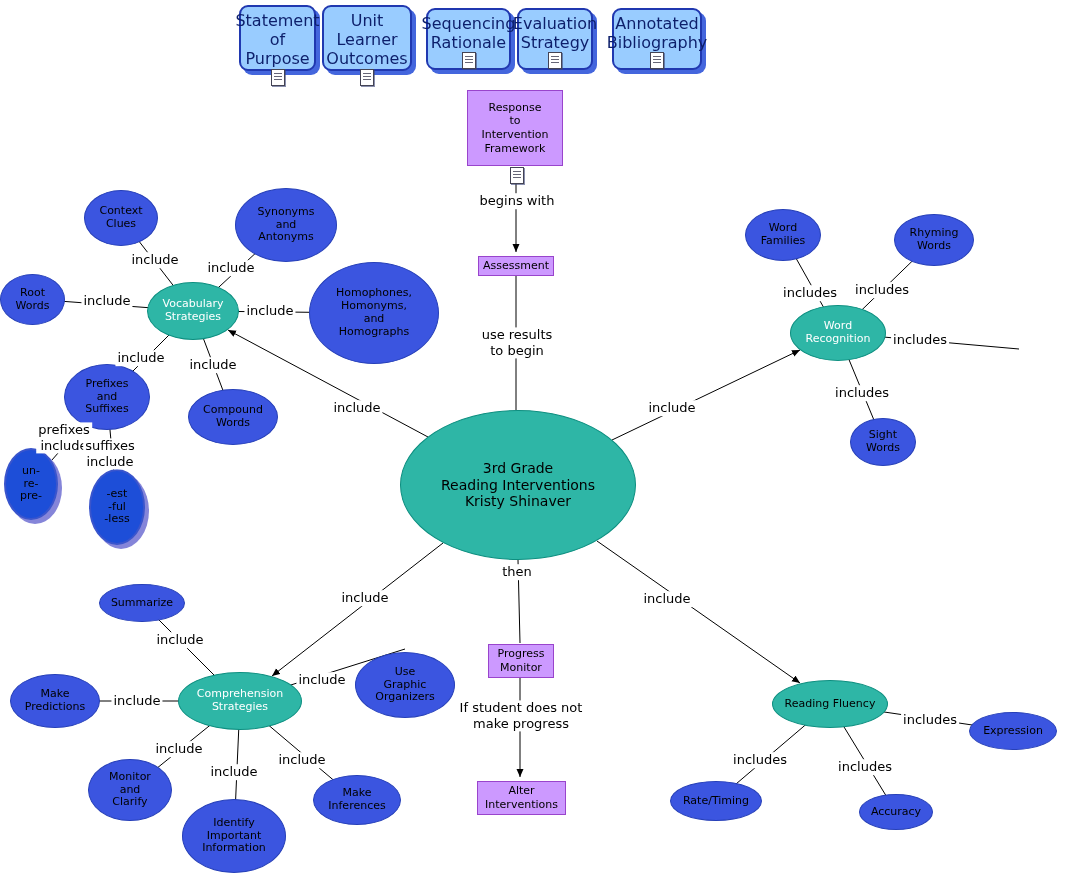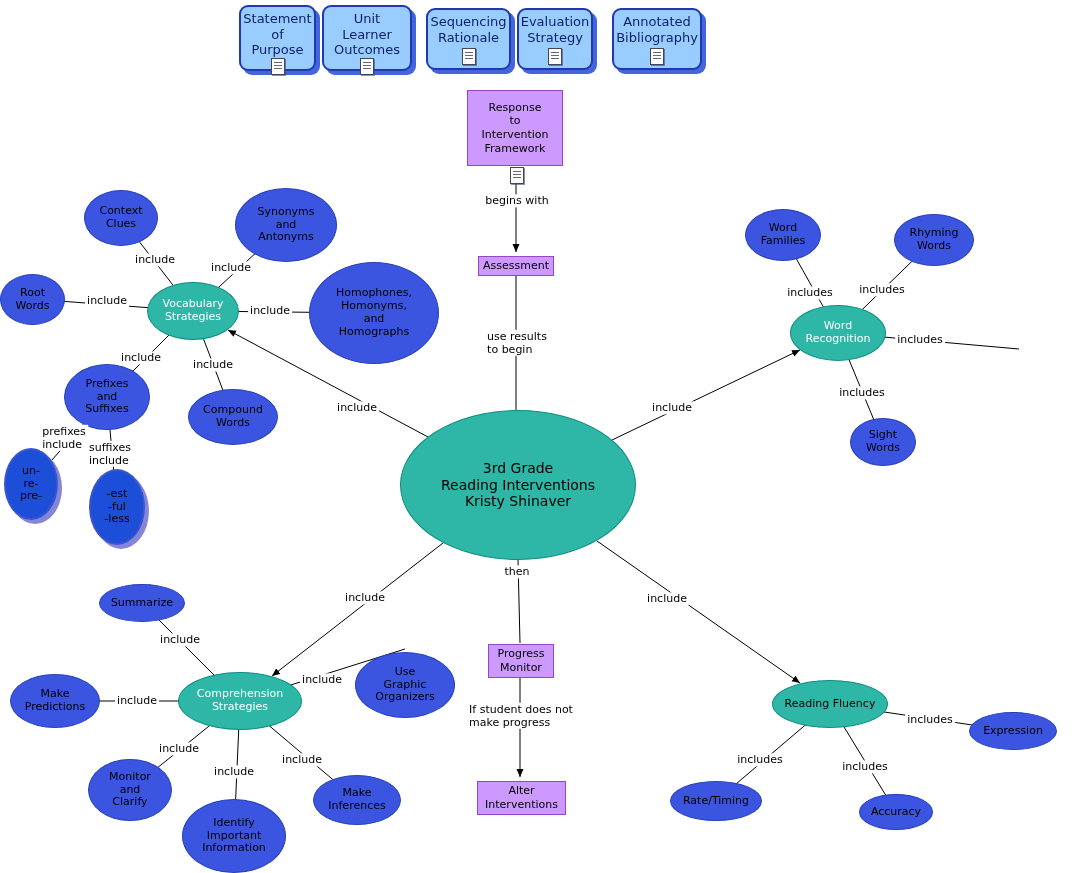--- a/index.html
+++ b/index.html
@@ -9,25 +9,25 @@
   .ellipse{position:absolute;border-radius:50%;display:flex;align-items:center;justify-content:center;
     text-align:center;white-space:pre-line;font-size:11px;line-height:1.18;color:#000;z-index:1;box-sizing:border-box}
   .blue{background:#3b55e0;border:1px solid #2740b8}
   .teal{background:#2eb6a6;border:1px solid #0e8f80}
   .light-text{color:#fff}
   .center-node{font-size:14px;color:#000}
   .lblue{background:#1d4ed8;border:2px solid #3a55cc;box-shadow:4px 4px 0 #8585d9}
   .pbox{position:absolute;background:#cc99ff;border:1px solid #9944cc;display:flex;align-items:center;justify-content:center;
     text-align:center;white-space:pre-line;font-size:11px;line-height:1.25;color:#000;z-index:1;box-sizing:border-box}
   .edge-label{position:absolute;transform:translate(-50%,-50%);background:#fff;padding:0 2px;
-    font-size:11px;line-height:1.2;text-align:left;white-space:pre-line;color:#000;z-index:2}
+    font-size:13px;line-height:1.2;text-align:center;white-space:pre-line;color:#000;z-index:2}
   .res-box{position:absolute;background:#99ccff;border:2px solid #2038b0;border-radius:9px;box-shadow:4px 4px 0 #4466dd;
     display:flex;flex-direction:column;align-items:center;justify-content:space-between;
     padding:4px 2px 3px;text-align:center;z-index:1;box-sizing:border-box}
-  .res-label{font-size:13px;line-height:1.2;white-space:pre-line;color:#0d1f6b}
+  .res-label{font-size:16px;line-height:1.2;white-space:pre-line;color:#0d1f6b}
   .doc-icon{width:12px;height:15px;background:#fff;border:1px solid #445;box-shadow:1px 1px 0 rgba(60,70,120,.6);
     position:relative;flex:0 0 auto;z-index:2}
   .doc-icon::before{content:"";position:absolute;left:2px;right:2px;top:3px;height:9px;
     background:repeating-linear-gradient(to bottom,#667 0,#667 1px,transparent 1px,transparent 3px)}
   .abs{position:absolute}
 </style>
 </head>
 <body>
 
 <div id="canvas">

